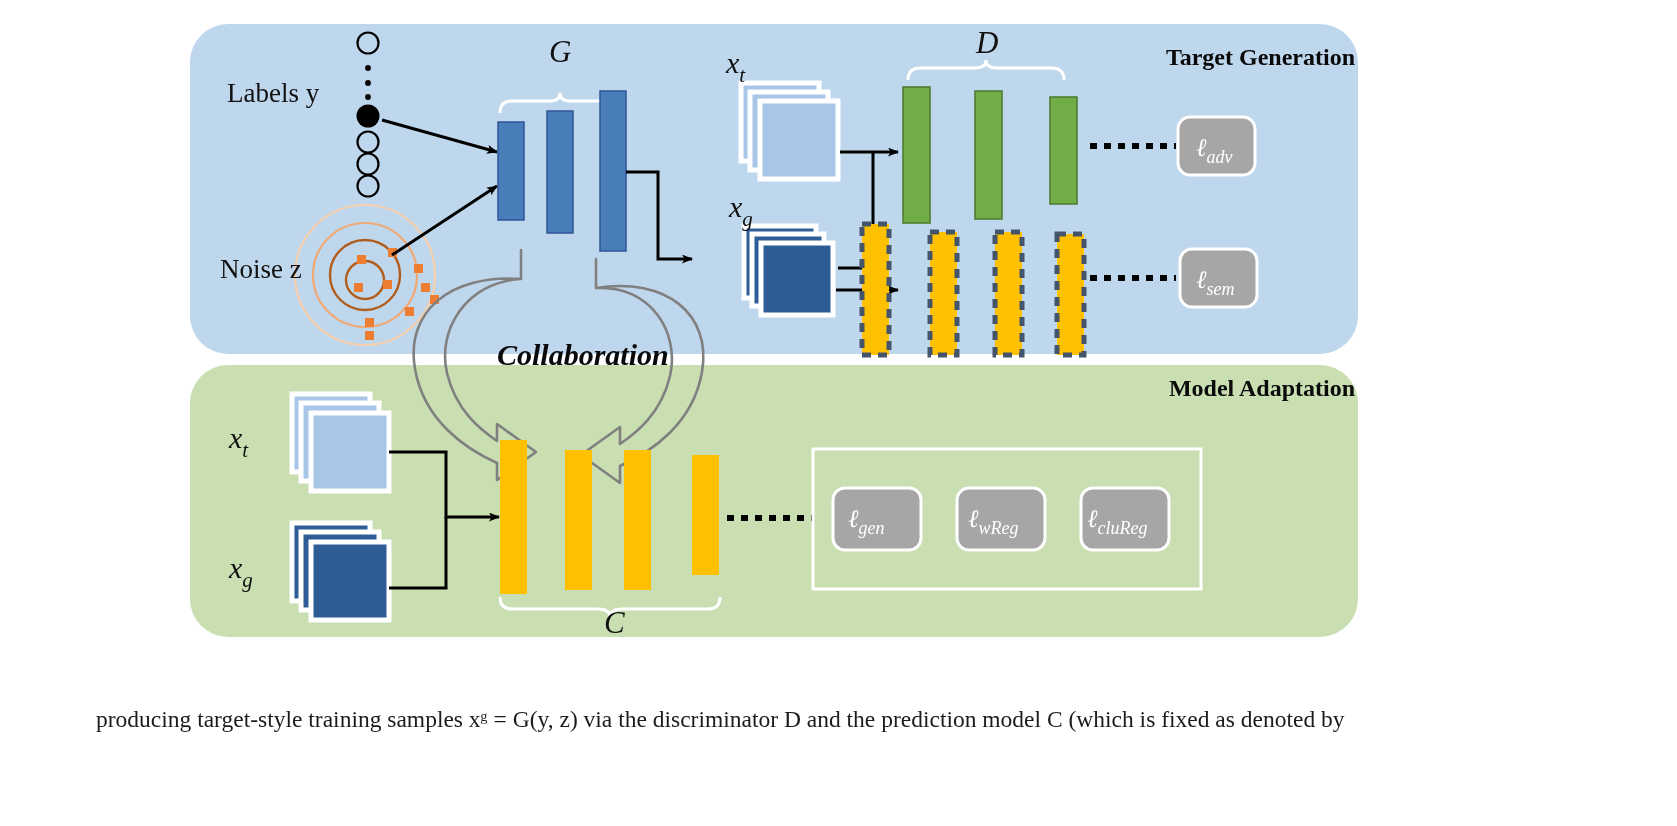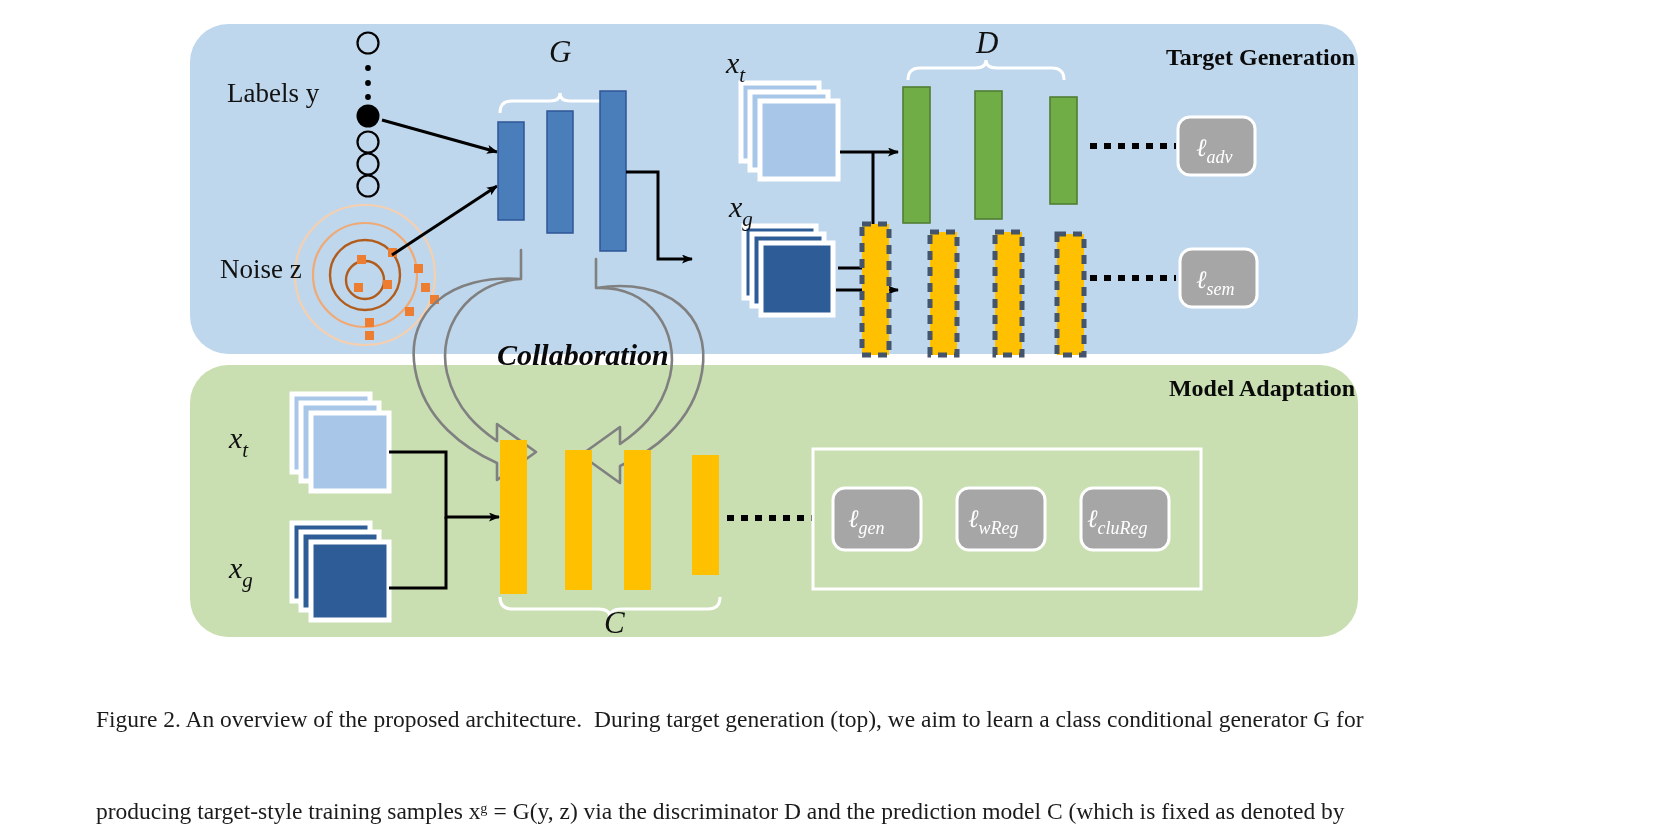--- a/index.html
+++ b/index.html
@@ -189,19 +189,18 @@
   <text x="1196" y="288" font-family="'Liberation Serif', serif" font-style="italic" font-size="25" fill="#ffffff"><tspan>ℓ</tspan><tspan dy="7" font-size="18">sem</tspan></text>
 
   <text x="848" y="527" font-family="'Liberation Serif', serif" font-style="italic" font-size="25" fill="#ffffff"><tspan>ℓ</tspan><tspan dy="7" font-size="18">gen</tspan></text>
 
   <text x="968" y="527" font-family="'Liberation Serif', serif" font-style="italic" font-size="25" fill="#ffffff"><tspan>ℓ</tspan><tspan dy="7" font-size="18">wReg</tspan></text>
 
   <text x="1087" y="527" font-family="'Liberation Serif', serif" font-style="italic" font-size="25" fill="#ffffff"><tspan>ℓ</tspan><tspan dy="7" font-size="18">cluReg</tspan></text>
 </svg>
 
 <div class="cap">
-  <div>Figure 2. An overview of the proposed architecture.  During target generation (top), we aim to learn a class conditional generator G for</div>
   <div>producing target-style training samples xᵍ = G(y, z) via the discriminator D and the prediction model C (which is fixed as denoted by</div>
   
   
 </div>
 
 </div>
 
 </body></html>

